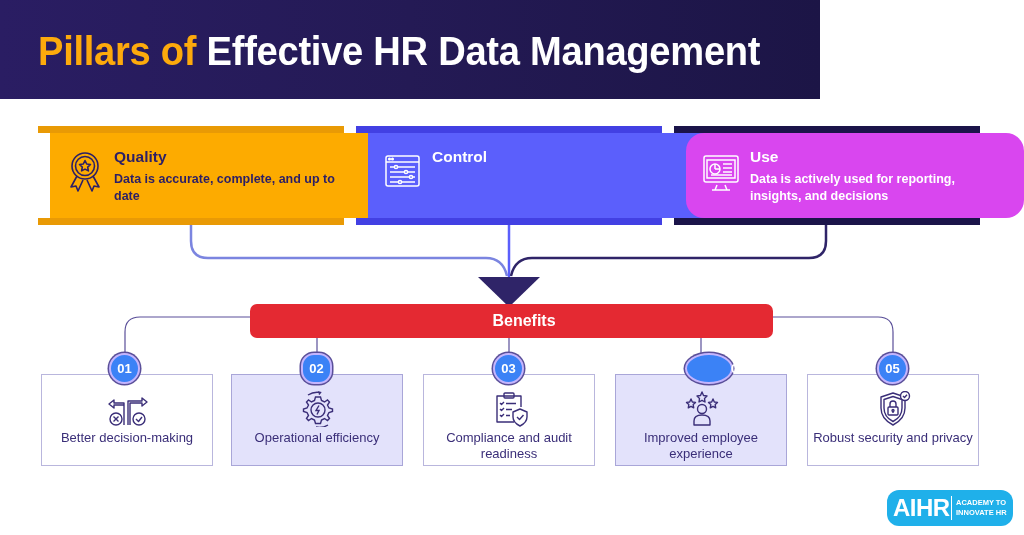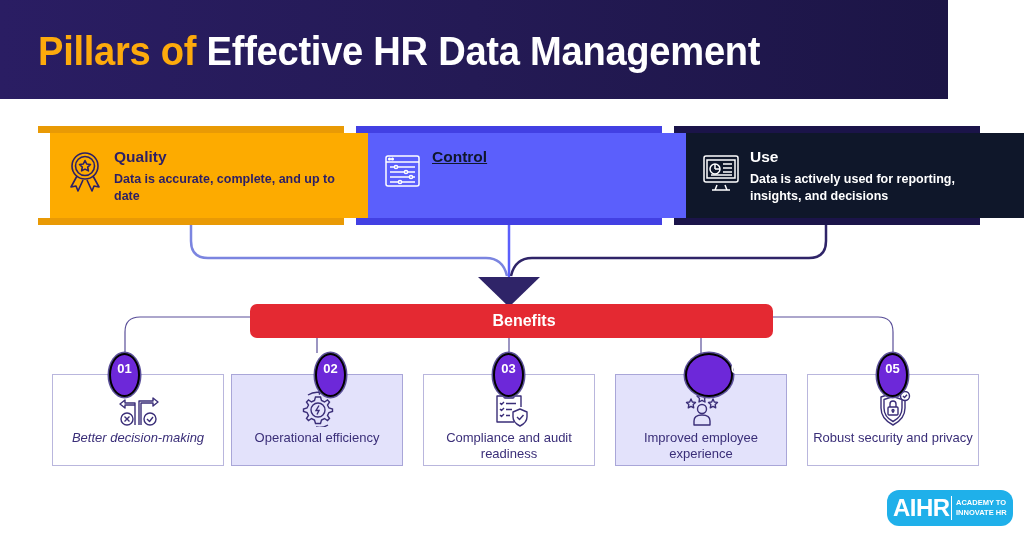--- a/index.html
+++ b/index.html
@@ -1,20 +1,20 @@
 <!DOCTYPE html>
 <html><head>
   <meta charset="utf-8">
   <style>
     * { box-sizing: border-box; margin: 0; padding: 0; }
     html, body { width: 1024px; height: 535px; background: #ffffff; overflow: hidden; }
     body { position: relative; font-family: "Liberation Sans", "DejaVu Sans", sans-serif; }
 
     .header {
-      position: absolute; left: 0; top: 0; width: 948px; height: 99px;
+      position: absolute; left: 0; top: 0; width: 820px; height: 99px;
       background: linear-gradient(90deg, #2a1d63 0%, #241a55 50%, #1c1546 100%);
     }
     .title {
       position: absolute; left: 38px; top: 26px; height: 50px;
       font-size: 41px; font-weight: 700; letter-spacing: -0.3px; line-height: 50px;
       white-space: nowrap; transform: scaleX(0.93); transform-origin: left center;
     }
     .title .accent { color: #fdaa0c; }
     .title .rest { color: #ffffff; }
 
@@ -34,25 +34,25 @@
     }
 
     #pillar-quality { left: 38px; }
     #pillar-quality .bar { background: #e99a05; }
     #pillar-quality .body { background: #fdab00; }
     #pillar-quality .ptitle, #pillar-quality .pdesc { color: #2c1f66; }
 
     #pillar-control { left: 356px; }
     #pillar-control .bar { background: #4240e3; }
     #pillar-control .body { background: #5b5ffc; }
-    #pillar-control .ptitle, #pillar-control .pdesc { color: #0f172a; text-decoration: underline; }
+    #pillar-control .ptitle, #pillar-control .pdesc { color: #ffffff; }
 
     #pillar-use { left: 674px; }
     #pillar-use .bar { background: #1b1449; }
-    #pillar-use .body { background: #0f172a; }
+    #pillar-use .body { background: #d946ef; border-radius: 18px; }
     #pillar-use .ptitle, #pillar-use .pdesc { color: #ffffff; }
 
     .connectors { position: absolute; left: 0; top: 0; width: 1024px; height: 535px; pointer-events: none; }
 
     .benefits-bar {
       position: absolute; left: 250px; top: 304px; width: 523px; height: 34px;
       background: #e42932; border-radius: 7px;
       color: #ffffff; font-size: 16px; font-weight: 700; text-align: center; line-height: 34px; padding-left: 25px;
     }
 
@@ -60,22 +60,22 @@
       position: absolute; top: 374px; width: 172px; height: 92px;
       border: 1.5px solid #b9b6dd; background: #ffffff;
     }
     .benefit.shaded { background: #e3e2fb; border-color: #a9a6d8; }
     .benefit .bicon { position: absolute; left: 66px; top: 16px; width: 40px; height: 36px; }
     .benefit .blabel {
       position: absolute; left: 4px; top: 55px; width: 162px; text-align: center;
       font-size: 13px; line-height: 16px; color: #3a2e78;
     }
     .badge {
-      position: absolute; top: 353px; width: 31px; height: 44px; border-radius: 50%;
-      background: #6d28d9; border: 2px solid #000000;
+      position: absolute; top: 353px; width: 31px; height: 31px; border-radius: 50%;
+      background: #3b82f6; border: 2px solid #c4b5fd;
       box-shadow: 0 0 0 1.5px #5a4f99;
       color: #ffffff; font-size: 13px; font-weight: 700; text-align: center; line-height: 27px;
     }
 
     .logo {
       position: absolute; left: 887px; top: 490px; width: 126px; height: 36px;
       background: #1fb0ea; border-radius: 12px;
     }
     .logo .mark {
       position: absolute; left: 6px; top: 4px; color: #ffffff; font-size: 24px;
@@ -162,21 +162,21 @@
   <polygon points="478,277 540,277 509,307" fill="#2f2468"></polygon>
   <path d="M250 317 L140 317 Q125 317 125 332 L125 353" stroke="#5a4f99" stroke-width="1.2"></path>
   <path d="M773 317 L878 317 Q893 317 893 332 L893 353" stroke="#5a4f99" stroke-width="1.2"></path>
   <line x1="317" y1="338" x2="317" y2="353" stroke="#5a4f99" stroke-width="1.2"></line>
   <line x1="509" y1="338" x2="509" y2="353" stroke="#5a4f99" stroke-width="1.2"></line>
   <line x1="701" y1="338" x2="701" y2="353" stroke="#5a4f99" stroke-width="1.2"></line>
 </svg>
 
 <div class="benefits-bar">Benefits</div>
 
-<div class="benefit" style="left:52px;font-style:italic;">
+<div class="benefit" style="left:41px;">
   <svg class="bicon" viewBox="0 0 40 36" fill="none" stroke="#3a2e78" stroke-width="1.4" stroke-linejoin="round">
     <path d="M16 34 L16 12 L6 12 L6 9 L1 13 L6 17 L6 14 L16 14"></path>
     <path d="M20 34 L20 10 L34 10 L34 7 L39 11 L34 15 L34 12 L22 12 L22 34"></path>
     <circle cx="8" cy="28" r="6"></circle>
       <path d="M5.5 25.5 L10.5 30.5 M10.5 25.5 L5.5 30.5"></path>
     <circle cx="31" cy="28" r="6"></circle>
       <path d="M28 28 L30.5 30.5 L34 26"></path>
   </svg>
   <div class="blabel">Better decision-making</div>
 </div>
@@ -185,21 +185,21 @@
 <div class="benefit shaded" style="left:231px;padding-left:18px;">
   <svg class="bicon" viewBox="0 0 40 36" fill="none" stroke="#3a2e78" stroke-width="1.4">
     <path d="M20 6 L22.5 6 L23.5 9.5 L26.5 11 L29.5 9 L31.5 11 L29.5 14 L31 17 L34.5 18 L34.5 20.5 L31 21.5 L29.5 24.5 L31.5 27.5 L29.5 29.5 L26.5 27.5 L23.5 29 L22.5 32.5 L17.5 32.5 L16.5 29 L13.5 27.5 L10.5 29.5 L8.5 27.5 L10.5 24.5 L9 21.5 L5.5 20.5 L5.5 18 L9 17 L10.5 14 L8.5 11 L10.5 9 L13.5 11 L16.5 9.5 L17.5 6 Z"></path>
     <circle cx="20" cy="19" r="7"></circle>
     <path d="M21 14.5 L18 19.5 L21 19.5 L19 23.5"></path>
     <path d="M10 4 A17 17 0 0 1 22 1.5 M20 1 L22.5 1.5 L21 3.5"></path>
     <path d="M30 34 A17 17 0 0 1 18 36"></path>
   </svg>
   <div class="blabel">Operational efficiency</div>
 </div>
-<div class="badge" style="left:315px;">02</div>
+<div class="badge" style="left:301px;border-radius:13px;">02</div>
 
 <div class="benefit" style="left:423px;">
   <svg class="bicon" viewBox="0 0 40 36" fill="none" stroke="#3a2e78" stroke-width="1.4" stroke-linejoin="round">
     <path d="M24 31 L7 31 L7 5 L31 5 L31 16"></path>
     <rect x="14" y="2" width="10" height="5" rx="1"></rect>
     <path d="M10 12 L11.5 13.5 L14 11 M16 12.5 L26 12.5"></path>
     <path d="M10 18 L11.5 19.5 L14 17 M16 18.5 L22 18.5"></path>
     <path d="M10 24 L11.5 25.5 L14 23 M16 24.5 L20 24.5"></path>
     <path d="M30 18 L37 21 L37 26 C37 30 34 33 30 35 C26 33 23 30 23 26 L23 21 Z"></path>
     <path d="M27 26 L29.5 28.5 L33.5 24"></path>

